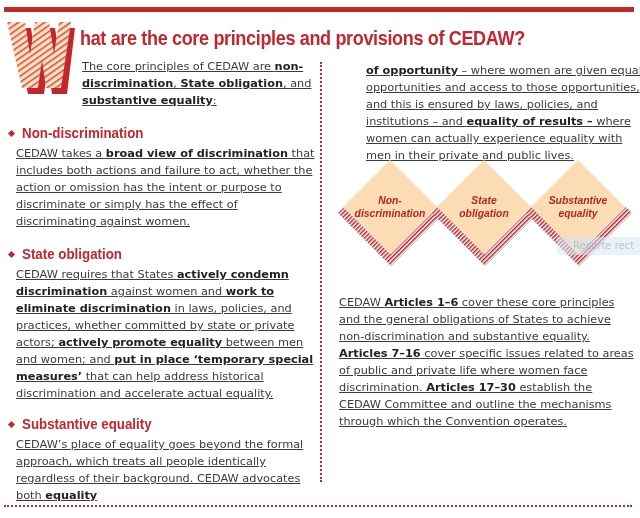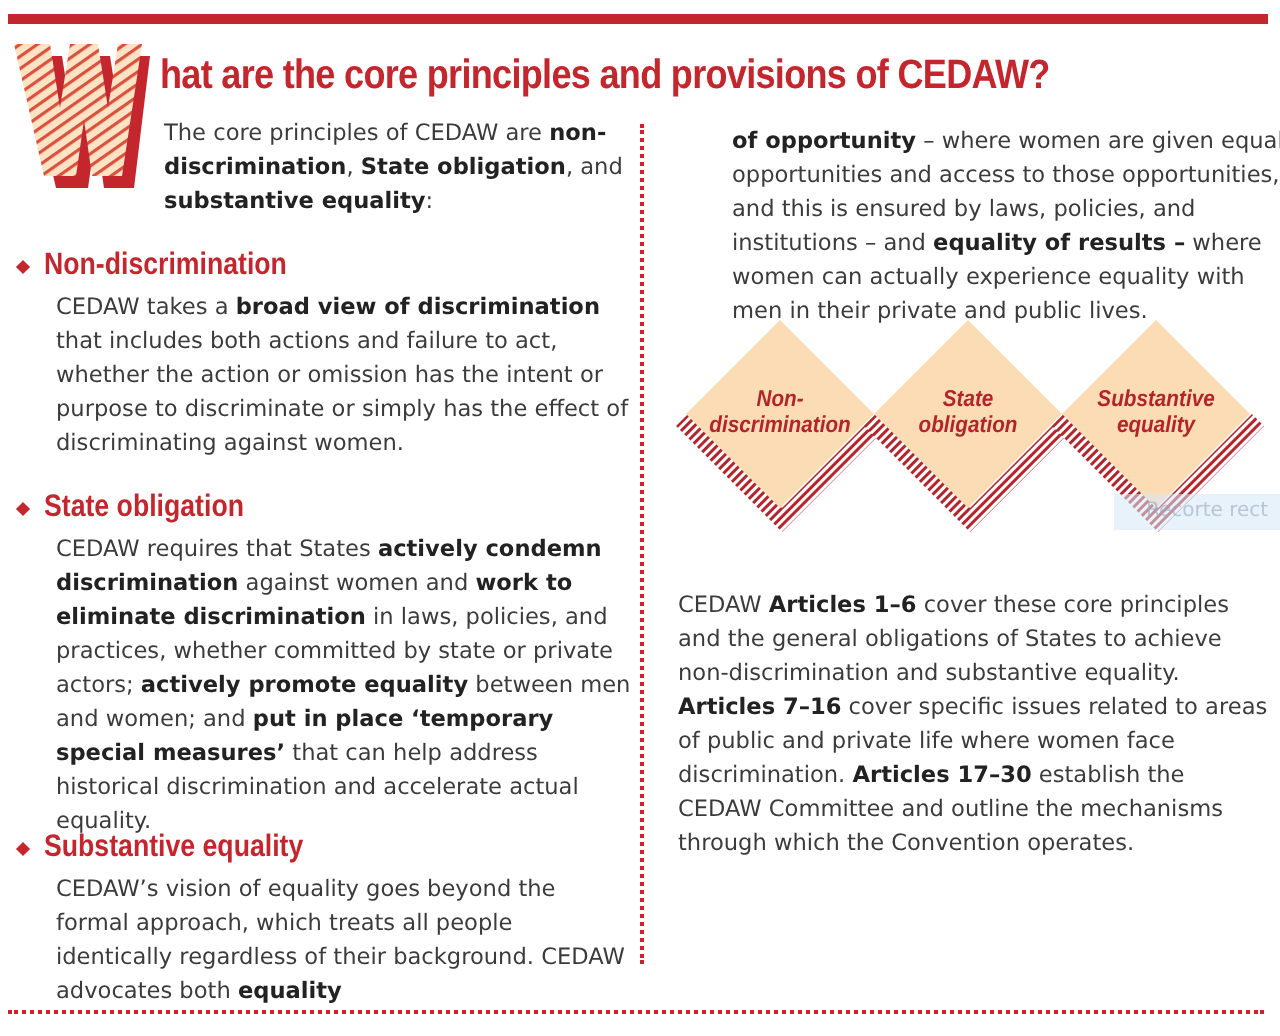--- a/index.html
+++ b/index.html
@@ -10,40 +10,40 @@
   .topbar { position:absolute; left:4px; top:7px; width:630px; height:5px; background:#c4262e; }
   .bigW {
     position:absolute; left:3px; top:20px; width:72px; height:74px;
   }
   .title {
     position:absolute; left:80px; top:26px; font-family:"Liberation Sans", sans-serif; font-weight:bold;
     font-size:20.5px; color:#c4262e; letter-spacing:-0.4px; white-space:nowrap; transform:scaleX(0.88); transform-origin:left top;
   }
   .vdiv { position:absolute; left:320px; top:62px; height:420px; border-left:2px dotted #d21f2a; }
   .hdiv { position:absolute; left:4px; top:505px; width:628px; border-top:2px dotted #d21f2a; }
-  .p { font-size:11.3px; line-height:17px; color:#3b3b3b; margin:0; }
+  .p { font-size:11.3px; line-height:17px; color:#3b3b3b; margin:0;text-decoration:underline; }
   .p b { color:#222; font-weight:bold; }
   .intro { position:absolute; left:82px; top:58px; width:230px; }
   .section { position:absolute; left:8px; width:308px; }
   .shead { display:flex; align-items:center; margin-bottom:3px; }
   .bullet { width:5px; height:5px; background:#c4262e; transform:rotate(45deg); margin:0 8px 0 1px; }
   .shead span.h {
     font-family:"Liberation Sans", sans-serif; font-weight:bold; font-size:15.5px; color:#c4262e;
     transform:scaleX(0.86); transform-origin:left center; white-space:nowrap;
   }
-  .section .p { margin-left:20px; }
+  .section .p { margin-left:8px; }
   .rtop { position:absolute; left:350px; top:62px; width:284px;margin-left:16px; }
   .rbottom { position:absolute; left:339px; top:294px; width:298px; }
   .diamonds { position:absolute; left:338px; top:160px; width:302px; height:120px;font-style:italic; }
   .dlabel {
     position:absolute; width:100px; text-align:center; font-family:"Liberation Sans", sans-serif; font-weight:bold;
     font-size:11.5px; line-height:13px; color:#b2252c; transform:scaleX(0.9);
   }
   .tooltip {
-    position:absolute; left:557px; top:247px; width:83px; height:18px; background:rgba(214,232,248,0.55);
+    position:absolute; left:557px; top:237px; width:83px; height:18px; background:rgba(214,232,248,0.55);
     font-size:10px; color:rgba(150,170,190,0.6); line-height:18px; padding-left:16px; box-sizing:border-box; white-space:nowrap; overflow:hidden;
   }
 </style>
 </head>
 <body>
 
 <div class="topbar"></div>
 
 <svg class="bigW" viewBox="0 0 72 74">
   <defs>
@@ -74,21 +74,21 @@
       <span class="h">State obligation</span>
     </div>
   <p class="p"><span>CEDAW requires that States </span><b>actively condemn discrimination</b><span> against women and </span><b>work to eliminate discrimination</b><span> in laws, policies, and practices, whether committed by state or private actors; </span><b>actively promote equality</b><span> between men and women; and </span><b>put in place ‘temporary special measures’</b><span> that can help address historical discrimination and accelerate actual equality.</span></p>
 </div>
 
 <div class="section" style="top:415px;">
   <div class="shead">
       <div class="bullet"></div>
       <span class="h">Substantive equality</span>
     </div>
-  <p class="p"><span>CEDAW’s vision of equality goes beyond the formal approach, which treats all people identically regardless of their background. CEDAW advocates both </span><b>equality</b></p>
+  <p class="p"><span>CEDAW’s place of equality goes beyond the formal approach, which treats all people identically regardless of their background. CEDAW advocates both </span><b>equality</b></p>
 </div>
 
 <div class="vdiv"></div>
 <div class="hdiv"></div>
 
 <p class="p rtop"><b>of opportunity</b><span> – where women are given equal opportunities and access to those opportunities, and this is ensured by laws, policies, and institutions – and </span><b>equality of results –</b><span> where women can actually experience equality with men in their private and public lives.</span></p>
 
 <div class="diamonds">
   <svg width="302" height="120" style="position:absolute;left:0;top:0;">
     <defs>

